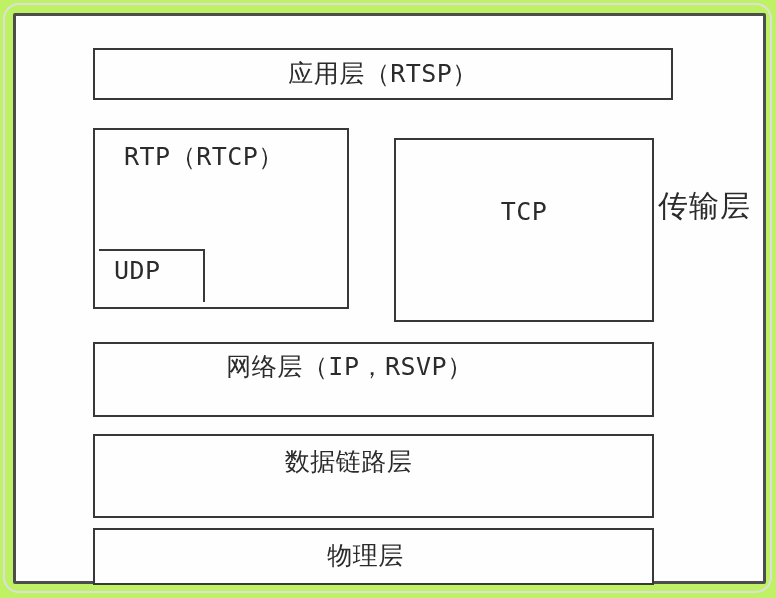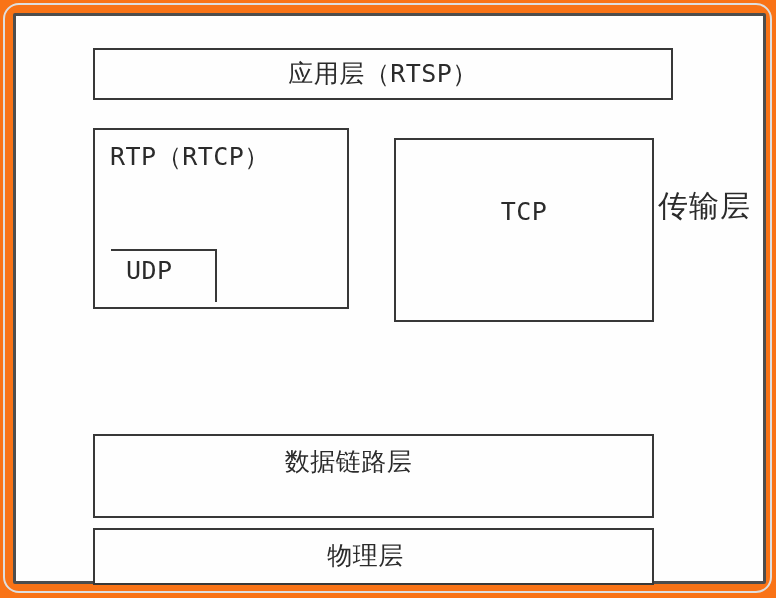--- a/index.html
+++ b/index.html
@@ -8,21 +8,21 @@
     width: 776px;
     height: 598px;
     background: #ffffff;
     overflow: hidden;
     font-family: "DejaVu Sans Mono", "Liberation Mono", monospace;
   }
   .stage {
     position: relative;
     width: 776px;
     height: 598px;
-    background: #f97316;
+    background: #bef264;
   }
   
   .photo-edge {
     position: absolute;
     left: 3px; top: 3px; right: 4px; bottom: 5px;
     border: 2px solid #dedede;
     border-radius: 16px;
     pointer-events: none;
   }
   
@@ -46,25 +46,25 @@
     letter-spacing: 0.5px;
   }
   .box-app {
     left: 77px; top: 32px;
     width: 580px; height: 52px;
     display: flex; align-items: center; justify-content: center;
   }
   .box-rtp {
     left: 77px; top: 112px;
     width: 256px; height: 181px;
-    padding: 13px 0 0 15px;
+    padding: 13px 0 0 29px;
   }
   .box-udp {
     position: absolute;
-    left: 16px; bottom: 5px;
+    left: 4px; bottom: 5px;
     width: 106px; height: 53px;
     box-sizing: border-box;
     border-top: 2px solid #383838;
     border-right: 2px solid #383838;
     padding: 6px 0 0 15px;
     font-size: 25px;
     color: #2b2b2b;
     background: transparent;
   }
   .box-tcp {
@@ -120,20 +120,23 @@
         <span>UDP</span>
       </div>
     </div>
 
     <div class="box box-tcp">
       <span>TCP</span>
     </div>
 
     <div class="label-transport">传输层</div>
 
+    <div class="box box-network">
+      <span class="shift">网络层（IP，RSVP）</span>
+    </div>
 
     <div class="box box-datalink">
       <span class="shift">数据链路层</span>
     </div>
 
     <div class="box box-physical">
       <span class="shift">物理层</span>
     </div>
 
   </div>

